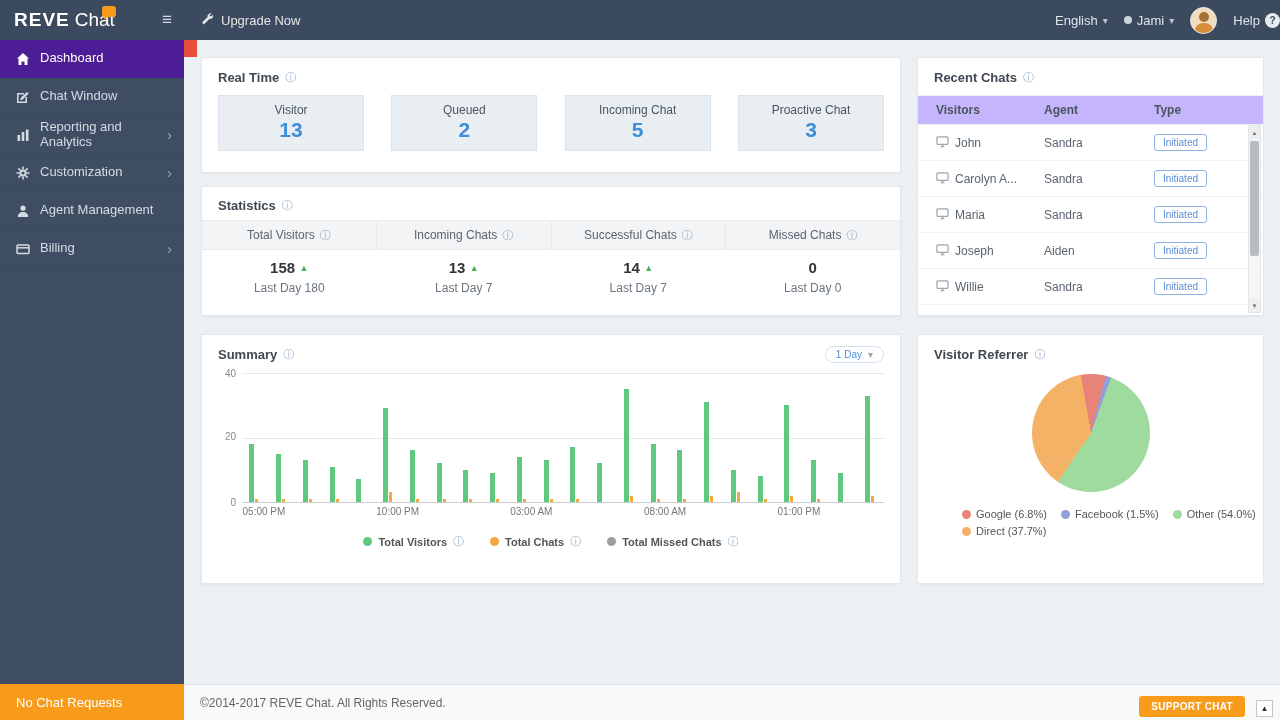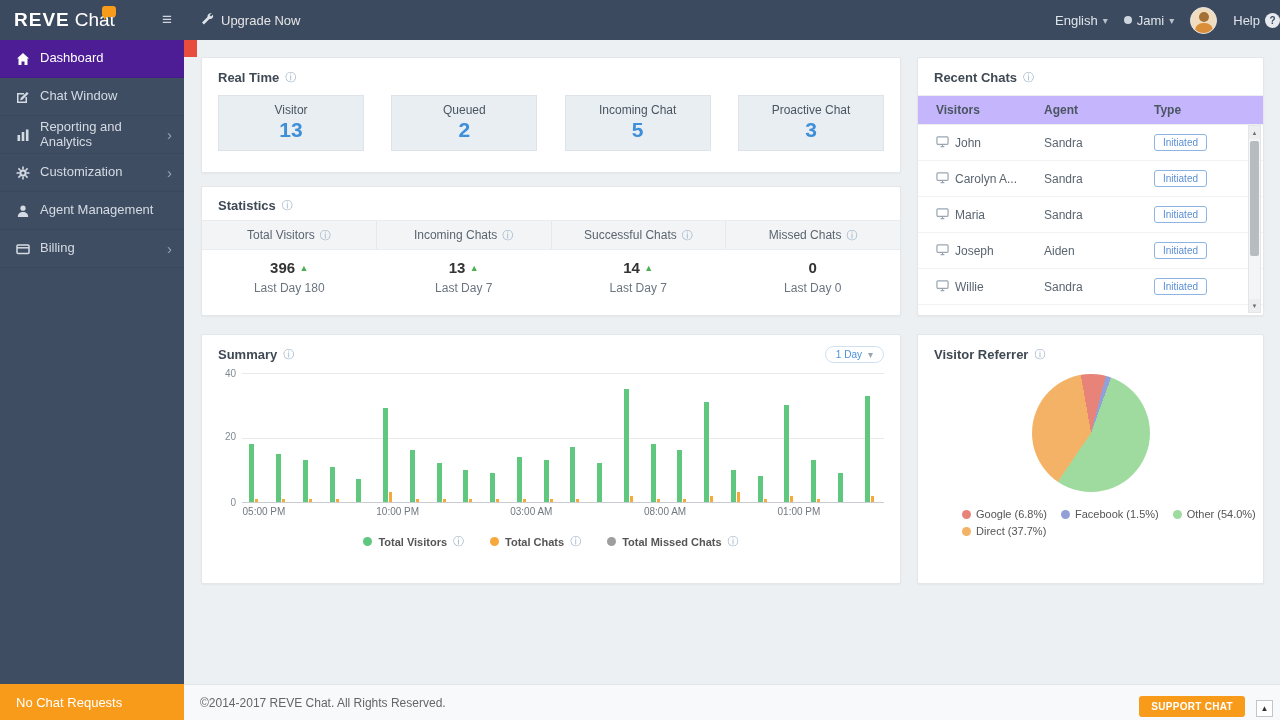--- a/index.html
+++ b/index.html
@@ -276,21 +276,21 @@
         <span>Successful Chats</span>
         <span class="info">ⓘ</span>
       </div>
       <div class="st-head-col">
         <span>Missed Chats</span>
         <span class="info">ⓘ</span>
       </div>
     </div>
     <div class="st-vals">
       <div class="st-col">
-        <span class="st-num">396</span>
+        <span class="st-num">158</span>
         <span class="st-arrow">▲</span>
         <div class="st-sub">Last Day 180</div>
       </div>
       <div class="st-col">
         <span class="st-num">13</span>
         <span class="st-arrow">▲</span>
         <div class="st-sub">Last Day 7</div>
       </div>
       <div class="st-col">
         <span class="st-num">14</span>

